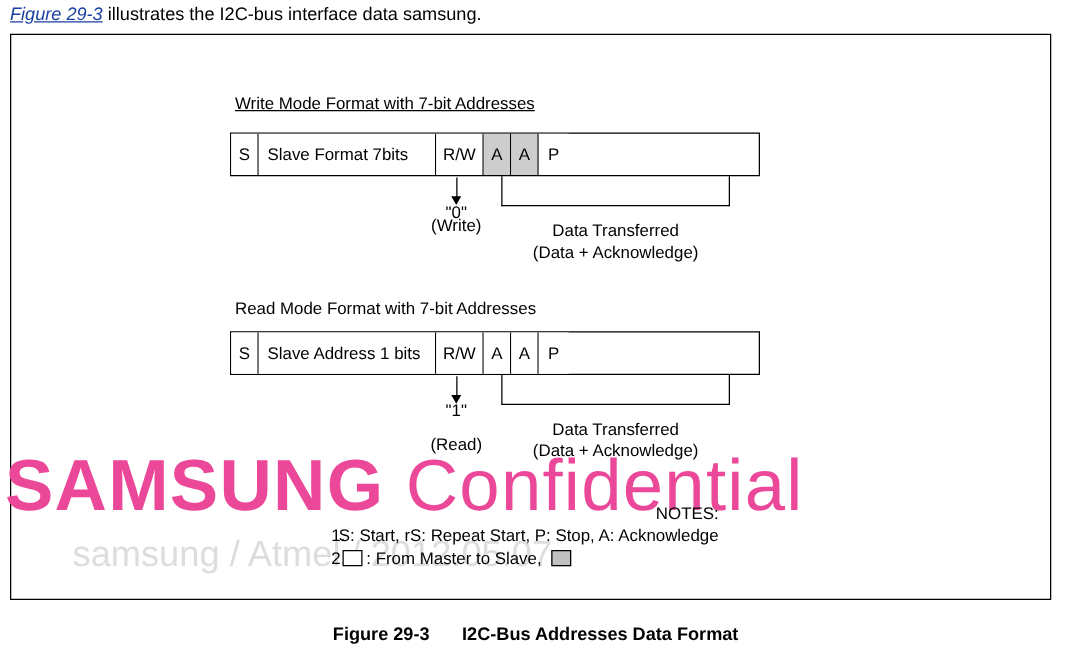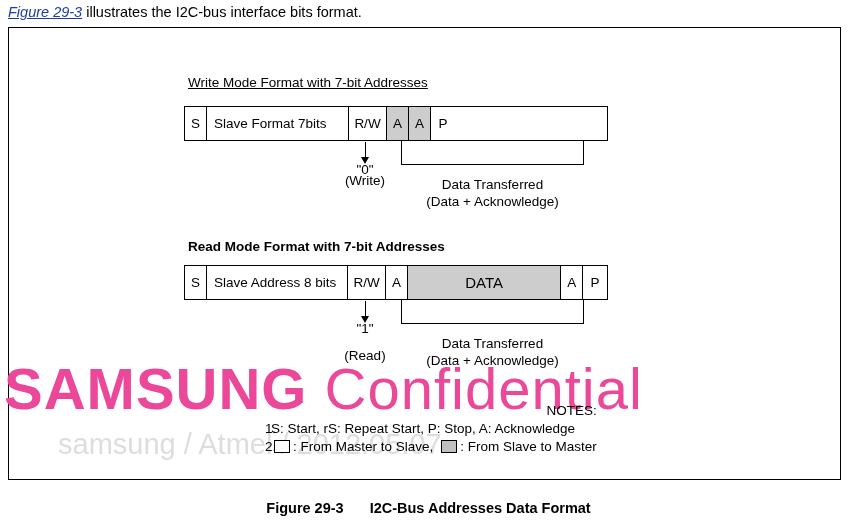--- a/index.html
+++ b/index.html
@@ -132,21 +132,21 @@
     font-size:14.5px;
     font-weight:bold;
     white-space:nowrap;
   }
   #caption .gap{display:inline-block;width:26px;}
 </style>
 </head>
 <body>
 
 <div id="intro">
-  <span class="figref">Figure 29-3</span><span> illustrates the I2C-bus interface bits format.</span>
+  <span class="figref">Figure 29-3</span><span> illustrates the I2C-bus interface data samsung.</span>
 </div>
 
 <div id="figbox"></div>
 
 <div id="wm1"><span>SAMSUNG</span><span class="thin"> Confidential</span></div>
 <div id="wm2">samsung / Atmel / 2012.05.07</div>
 
 <div class="sect-title" style="left:188px;top:75px;text-decoration:underline;">Write Mode Format with  7-bit Addresses</div>
 
 <div class="frame" style="left:184px;top:106px;width:424px;">
@@ -160,28 +160,27 @@
 
 <div class="arrow-line" style="left:365px;top:142px;height:17px;"></div>
 <div class="arrow-head" style="left:361px;top:157px;"></div>
 <div class="small-lbl" style="left:335px;top:162px;width:60px;">"0"</div>
 <div class="small-lbl" style="left:335px;top:173px;width:60px;">(Write)</div>
 
 <div class="bracket" style="left:401px;top:141px;width:183px;height:24px;"></div>
 <div class="small-lbl" style="left:401px;top:177px;width:183px;">Data Transferred</div>
 <div class="small-lbl" style="left:401px;top:194px;width:183px;">(Data + Acknowledge)</div>
 
-<div class="sect-title" style="left:188px;top:239px;font-weight:bold;">Read Mode Format with  7-bit Addresses</div>
+<div class="sect-title" style="left:188px;top:239px;">Read Mode Format with  7-bit Addresses</div>
 
 <div class="frame" style="left:184px;top:265px;width:424px;">
   <div class="cell" style="width:22px;">S</div>
-  <div class="cell lpad" style="width:142px;">Slave Address  8 bits</div>
+  <div class="cell lpad" style="width:142px;">Slave Address  1 bits</div>
   <div class="cell" style="width:38px;">R/W</div>
   <div class="cell" style="width:22px;">A</div>
-  <div class="cell shaded" style="width:154px;font-size:15px;">DATA</div>
   <div class="cell" style="width:22px;">A</div>
   <div class="cell" style="width:24px;">P</div>
 </div>
 
 <div class="arrow-line" style="left:365px;top:301px;height:17px;"></div>
 <div class="arrow-head" style="left:361px;top:316px;"></div>
 <div class="small-lbl" style="left:335px;top:321px;width:60px;">"1"</div>
 <div class="small-lbl" style="left:335px;top:332px;width:60px;margin-top:16px;">(Read)</div>
 
 <div class="bracket" style="left:401px;top:300px;width:183px;height:24px;"></div>
@@ -192,19 +191,18 @@
   <div class="nhead">NOTES:</div>
   <div class="note-row">
     <span class="note-num">1.</span>
     <span>S: Start, rS: Repeat Start, P: Stop, A: Acknowledge</span>
   </div>
   <div class="note-row">
     <span class="note-num">2.</span>
     <span class="swatch white"></span>
     <span>: From Master to Slave,</span>
     <span class="swatch gray" style="margin-left:8px;"></span>
-    <span>: From Slave to Master</span>
   </div>
 </div>
 
 <div id="caption">
   <span>Figure 29-3</span><span class="gap"></span><span>I2C-Bus Addresses Data Format</span>
 </div>
 
 </body></html>

